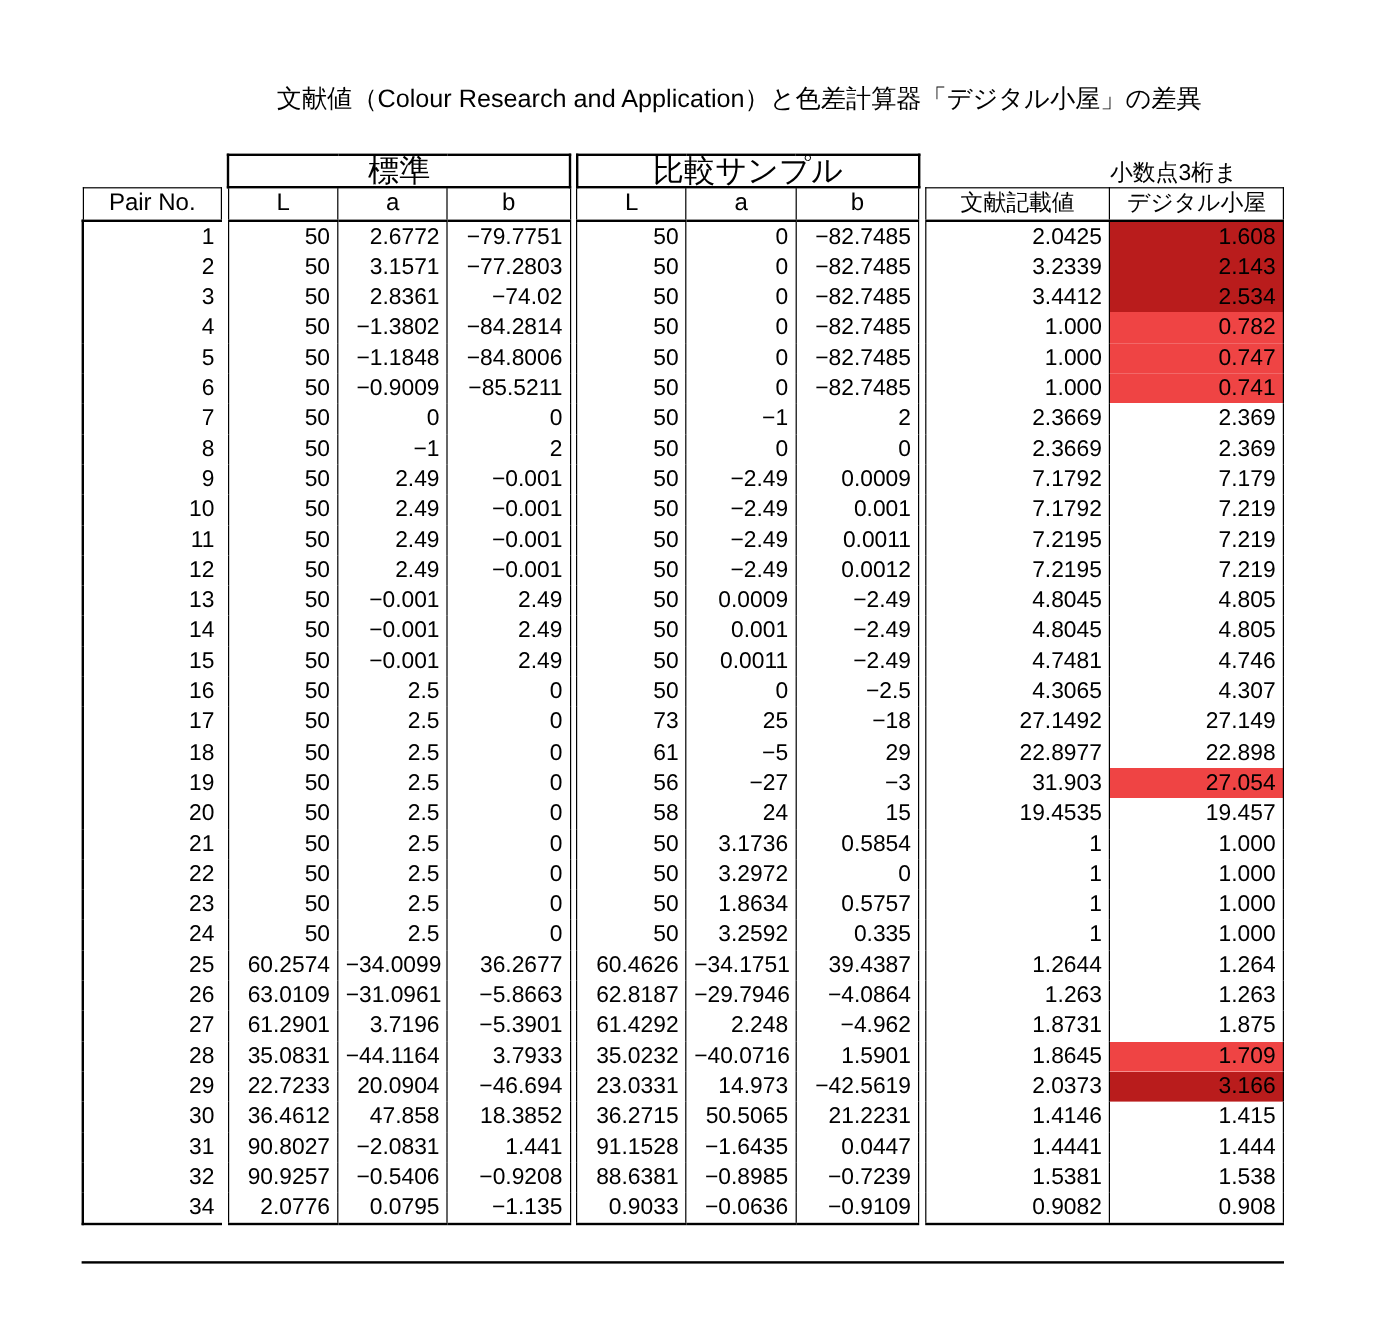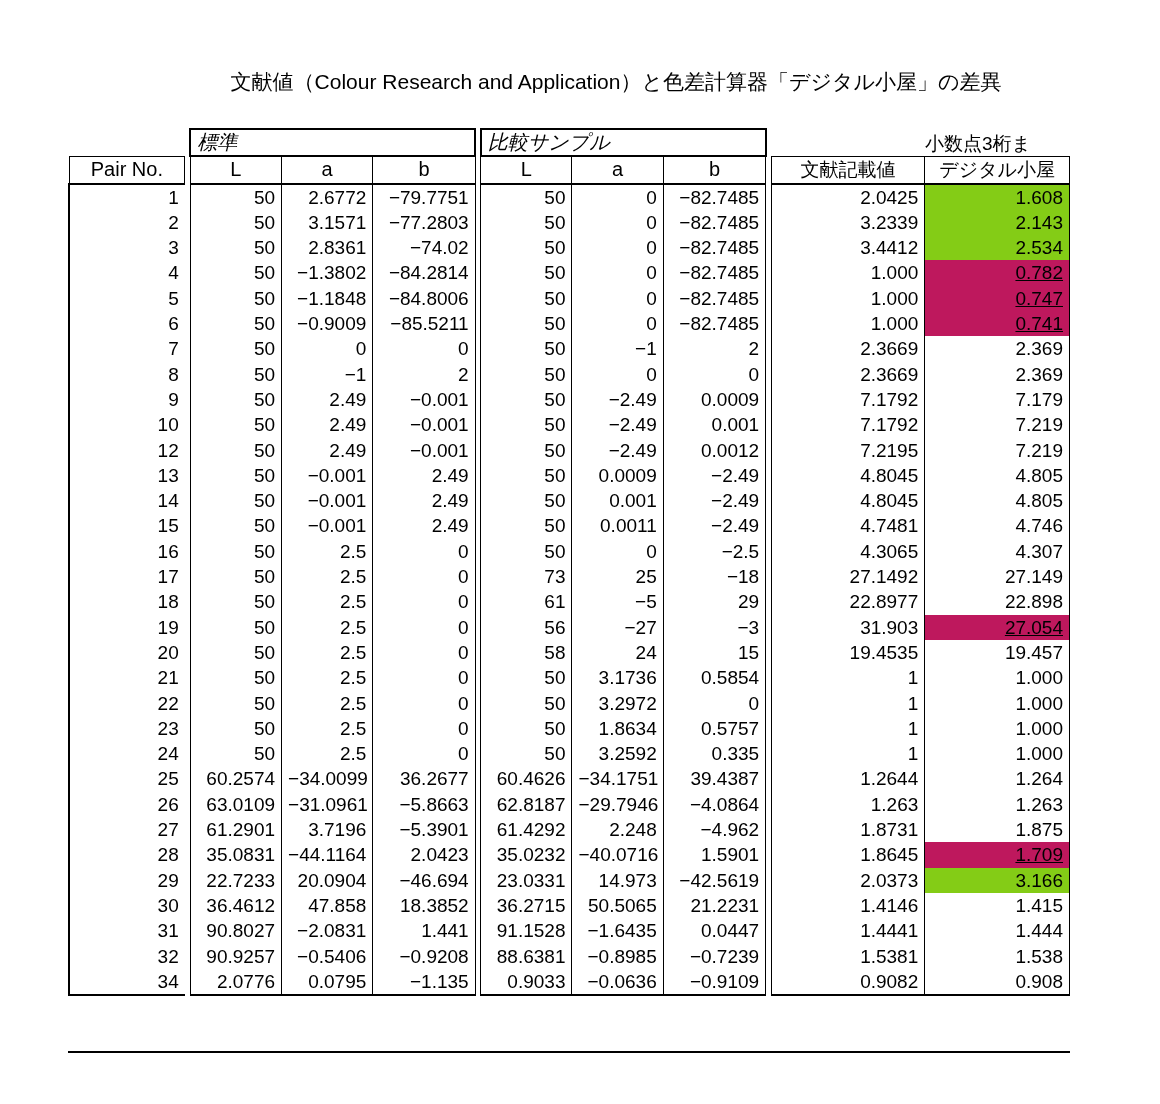--- a/index.html
+++ b/index.html
@@ -62,24 +62,23 @@
   .c-lit   { width: 138px; }
   .c-dig   { width: 130px; }
 
   
   .bt  { border-top: 2px solid #000; }
   .bb  { border-bottom: 2px solid #000; margin-left: 22px; }
   .spacer-col { width: 5px; padding: 0 !important; border: none; }
 
   
   .grp-head {
-    text-align: left;
-    font-size: 20px;
+    text-align: center;
+    font-size: 26px;
     border: 2px solid #000;
-    font-style: italic;
   }
   .col-head {
     text-align: center;
     font-size: 20px;
     border: 1.5px solid #000;
   }
   .col-head-jp { font-size: 19px; margin-top: 40px; }
 
   .blank-cell { border: none; }
 
@@ -90,22 +89,22 @@
     border-left: 1.5px solid #000;
     border-right: 1.5px solid #000;
   }
   .pair-cell {
     text-align: right;
     font-size: 19px;
     border-left: 2px solid #000;
   }
 
   
-  .hl-gold   { background: #84cc16; }
-  .hl-salmon { background: #be185d; text-decoration: underline; }
+  .hl-gold   { background: #b91c1c; }
+  .hl-salmon { background: #ef4444; }
 
   
   #decimal-note {
     position: absolute;
     left: 925px;
     top: 131px;
     font-size: 19px;
     white-space: nowrap;
     overflow: hidden;
     width: 232px;
@@ -307,20 +306,34 @@
           <td class="num">−0.001</td>
           <td class="spacer-col"></td>
           <td class="num">50</td>
           <td class="num">−2.49</td>
           <td class="num">0.001</td>
           <td class="spacer-col"></td>
           <td class="num">7.1792</td>
           <td class="num">7.219</td>
         </tr>
         <tr>
+          <td class="pair-cell">11</td>
+          <td class="spacer-col"></td>
+          <td class="num">50</td>
+          <td class="num">2.49</td>
+          <td class="num">−0.001</td>
+          <td class="spacer-col"></td>
+          <td class="num">50</td>
+          <td class="num">−2.49</td>
+          <td class="num">0.0011</td>
+          <td class="spacer-col"></td>
+          <td class="num">7.2195</td>
+          <td class="num">7.219</td>
+        </tr>
+        <tr>
           <td class="pair-cell">12</td>
           <td class="spacer-col"></td>
           <td class="num">50</td>
           <td class="num">2.49</td>
           <td class="num">−0.001</td>
           <td class="spacer-col"></td>
           <td class="num">50</td>
           <td class="num">−2.49</td>
           <td class="num">0.0012</td>
           <td class="spacer-col"></td>
@@ -535,21 +548,21 @@
           <td class="num">−4.962</td>
           <td class="spacer-col"></td>
           <td class="num">1.8731</td>
           <td class="num">1.875</td>
         </tr>
         <tr>
           <td class="pair-cell">28</td>
           <td class="spacer-col"></td>
           <td class="num">35.0831</td>
           <td class="num">−44.1164</td>
-          <td class="num">2.0423</td>
+          <td class="num">3.7933</td>
           <td class="spacer-col"></td>
           <td class="num">35.0232</td>
           <td class="num">−40.0716</td>
           <td class="num">1.5901</td>
           <td class="spacer-col"></td>
           <td class="num">1.8645</td>
           <td class="num hl-salmon">1.709</td>
         </tr>
         <tr>
           <td class="pair-cell">29</td>

